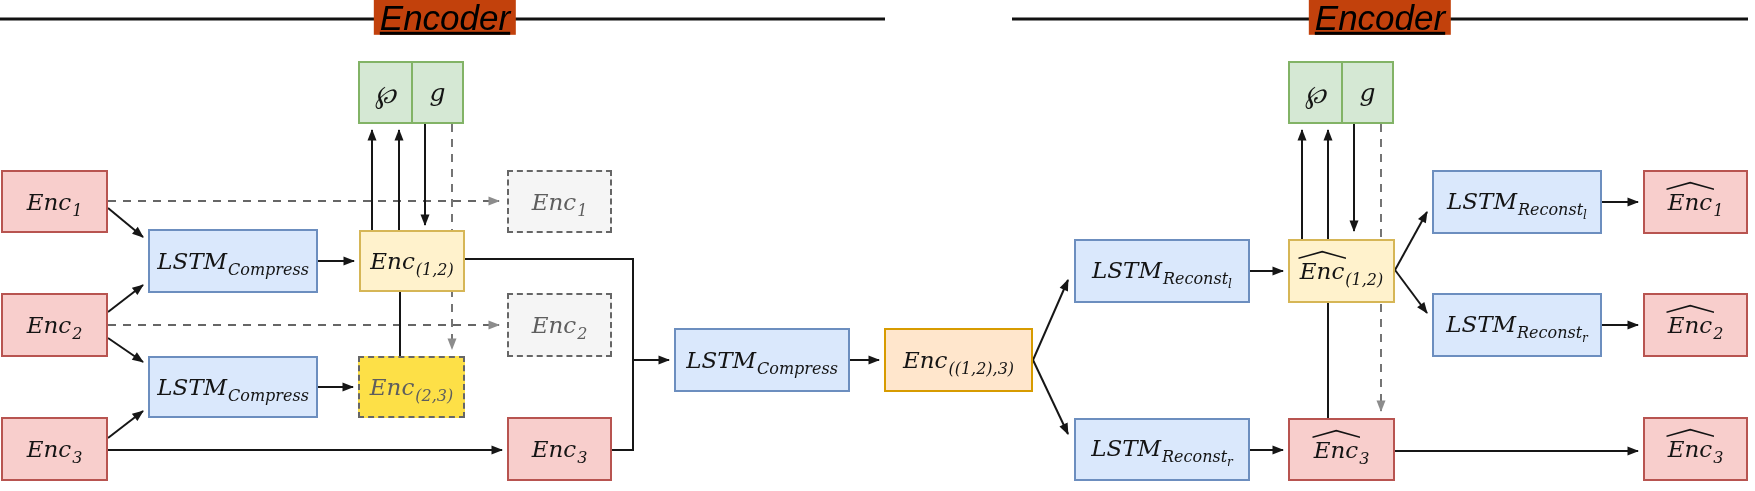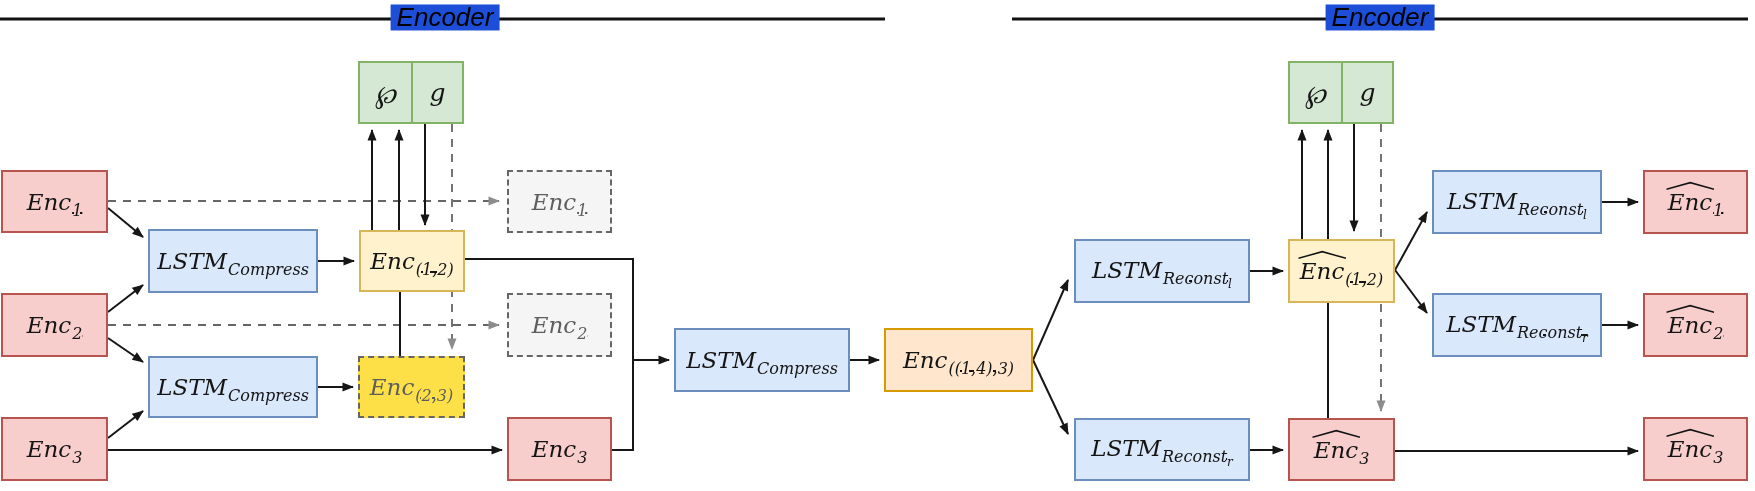--- a/index.html
+++ b/index.html
@@ -13,29 +13,29 @@
   .edge.dashed{stroke:#666666;stroke-width:1.8;stroke-dasharray:8 7;}
   .edge.rule{stroke:#111111;stroke-width:2.8;}
   .node{position:absolute;box-sizing:border-box;border:2px solid #000;display:flex;
         align-items:center;justify-content:center;font-style:italic;font-size:23px;
         white-space:nowrap;}
   .node.ghost{border-style:dashed;}
   .node.fn{padding:0;}
   .fn .cell{flex:1 1 50%;height:100%;display:flex;align-items:center;justify-content:center;
             font-size:25px;border-left-style:solid;border-left-width:0;box-sizing:border-box;}
   .fn .cell + .cell{border-left-width:2px;}
-  .lbl{display:inline-block;line-height:1;padding-top:6px;text-decoration:underline;}
+  .lbl{display:inline-block;line-height:1;padding-top:6px;}
   .base{position:relative;display:inline-block;}
   .sub{font-size:16px;vertical-align:-6px;margin-left:1px;}
   .subsub{font-size:12px;vertical-align:-4px;}
   svg.hat{position:absolute;left:-3px;top:-10px;width:calc(100% + 6px);height:10px;overflow:visible;}
   svg.hat polyline{fill:none;stroke:#141414;stroke-width:1.9;}
   .title{position:absolute;z-index:3;transform:translate(-50%,-52%);
          font-family:"Liberation Sans","DejaVu Sans",sans-serif;font-style:italic;
-         font-size:26px;line-height:1;color:#000;background:#1d4ed8;padding:0 6px;white-space:nowrap;}
+         font-size:35px;line-height:1;color:#000;background:#c2410c;padding:0 6px;white-space:nowrap;text-decoration:underline;}
 </style>
 </head>
 <body>
 
 <div id="diagram">
   <svg id="edges" width="1755" height="491" viewBox="0 0 1755 491">
     <defs>
       <marker id="ah-black" markerUnits="userSpaceOnUse" markerWidth="14" markerHeight="12" refX="11" refY="5" orient="auto">
         <path d="M0.5,0.5 L12,5 L0.5,9.5 Z" fill="#161616"></path>
       </marker>
@@ -115,21 +115,21 @@
       <div class="node ghost" style="left: 507px; top: 293px; width: 105px; height: 64px; background: rgb(245, 245, 245); border-color: rgb(102, 102, 102); color: rgb(94, 94, 94);">
         <span class="lbl"><span class="base">Enc</span><span class="sub">2</span></span>
       </div>
       <div class="node signal" style="left: 507px; top: 417px; width: 105px; height: 64px; background: rgb(248, 206, 204); border-color: rgb(184, 84, 80); color: rgb(20, 20, 20);">
         <span class="lbl"><span class="base">Enc</span><span class="sub">3</span></span>
       </div>
       <div class="node lstm" style="left: 674px; top: 328px; width: 176px; height: 64px; background: rgb(218, 232, 252); border-color: rgb(108, 142, 191); color: rgb(20, 20, 20);">
         <span class="lbl"><span class="base">LSTM</span><span class="sub">Compress</span></span>
       </div>
       <div class="node latent-final" style="left: 884px; top: 328px; width: 149px; height: 64px; background: rgb(255, 230, 204); border-color: rgb(215, 155, 0); color: rgb(20, 20, 20);">
-        <span class="lbl"><span class="base">Enc</span><span class="sub">((1,4),3)</span></span>
+        <span class="lbl"><span class="base">Enc</span><span class="sub">((1,2),3)</span></span>
       </div>
       <div class="node lstm" style="left: 1074px; top: 239px; width: 176px; height: 64px; background: rgb(218, 232, 252); border-color: rgb(108, 142, 191); color: rgb(20, 20, 20);">
         <span class="lbl"><span class="base">LSTM</span><span class="sub">Reconst<span class="subsub">l</span></span></span>
       </div>
       <div class="node lstm" style="left: 1074px; top: 418px; width: 176px; height: 63px; background: rgb(218, 232, 252); border-color: rgb(108, 142, 191); color: rgb(20, 20, 20);">
         <span class="lbl"><span class="base">LSTM</span><span class="sub">Reconst<span class="subsub">r</span></span></span>
       </div>
       <div class="node fn" style="left: 1288px; top: 61px; width: 106px; height: 63px; background: rgb(213, 232, 212); border-color: rgb(130, 179, 102); color: rgb(20, 20, 20);">
         <span class="cell" style="border-color: rgb(130, 179, 102);">℘</span>
         <span class="cell" style="border-color: rgb(130, 179, 102);">g</span>

